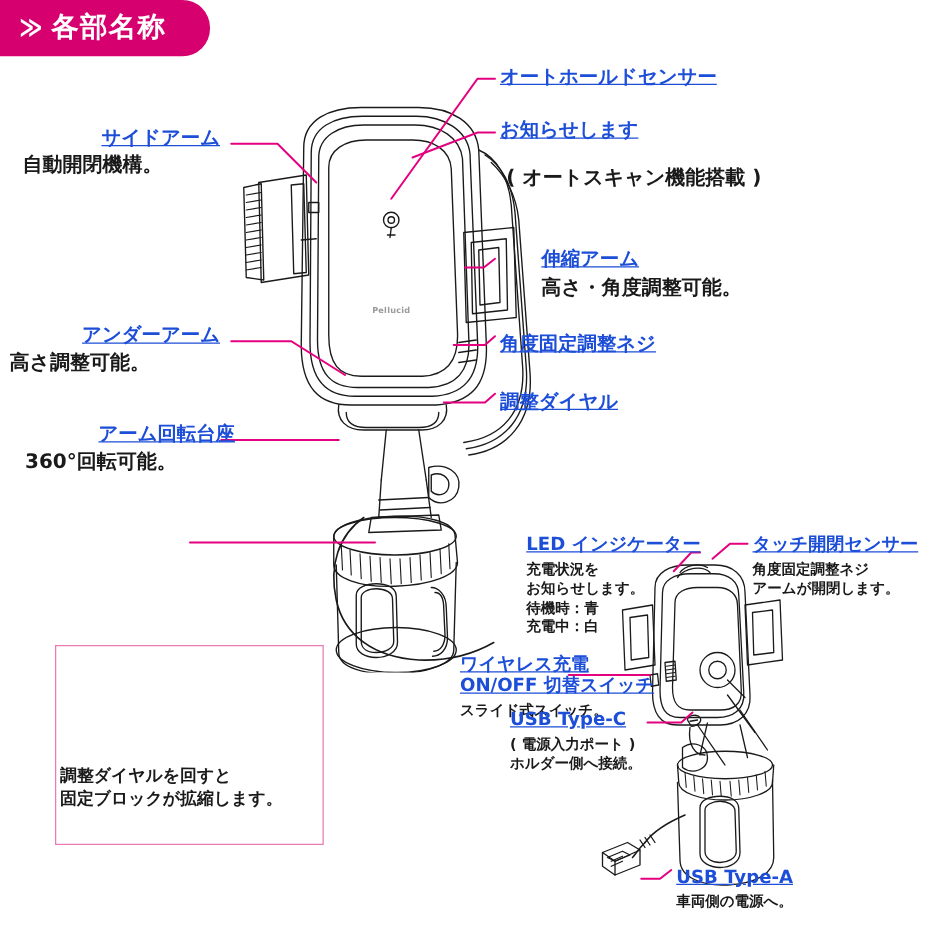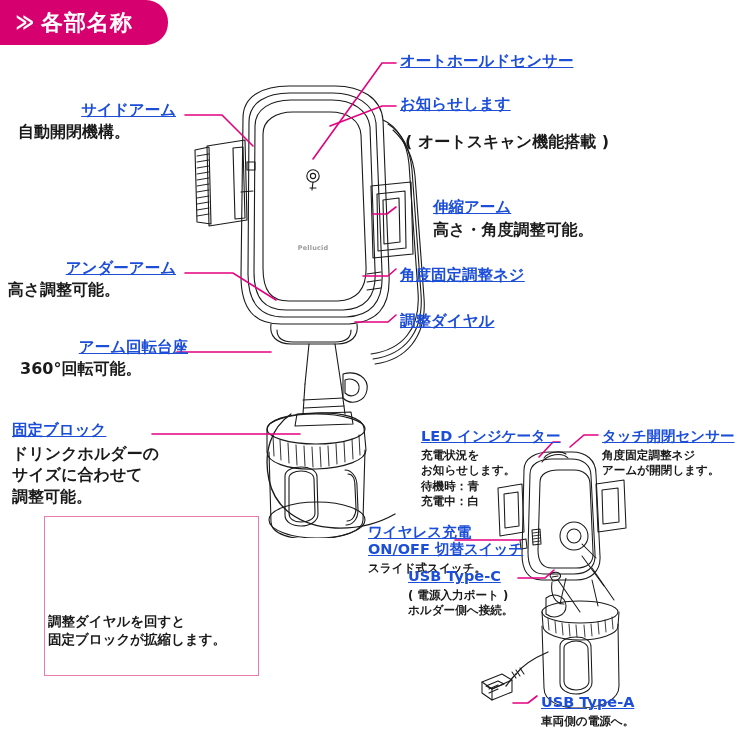--- a/index.html
+++ b/index.html
@@ -319,26 +319,20 @@
   <div class="abs label-block ta-right" style="left:0px;top:259px;width:182px;">
     <div class="label-head" style="padding-right:6px;">アンダーアーム</div>
     <div class="label-sub" style="margin-top:2px;padding-right:62px;">高さ調整可能。</div>
   </div>
 
   <div class="abs label-block ta-right" style="left:0px;top:338px;width:174px;margin-left:20px;">
     <div class="label-head" style="padding-right:6px;">アーム回転台座</div>
     <div class="label-sub" style="margin-top:2px;padding-right:58px;">360°回転可能。</div>
   </div>
 
-  <div class="abs label-block" style="left:12px;top:421px;">
-    <div class="label-head">固定ブロック</div>
-    <div class="label-sub" style="margin-top:4px;">ドリンクホルダーの</div>
-    <div class="label-sub">サイズに合わせて</div>
-    <div class="label-sub">調整可能。</div>
-  </div>
 
   <div class="abs label-block" style="left:400px;top:198px;padding-left:33px;">
     <div class="label-head">伸縮アーム</div>
     <div class="label-sub" style="margin-top:3px;">高さ・角度調整可能。</div>
   </div>
 
   <div class="abs label-block" style="left:400px;top:266px;">
     <div class="label-head">角度固定調整ネジ</div>
   </div>
 

